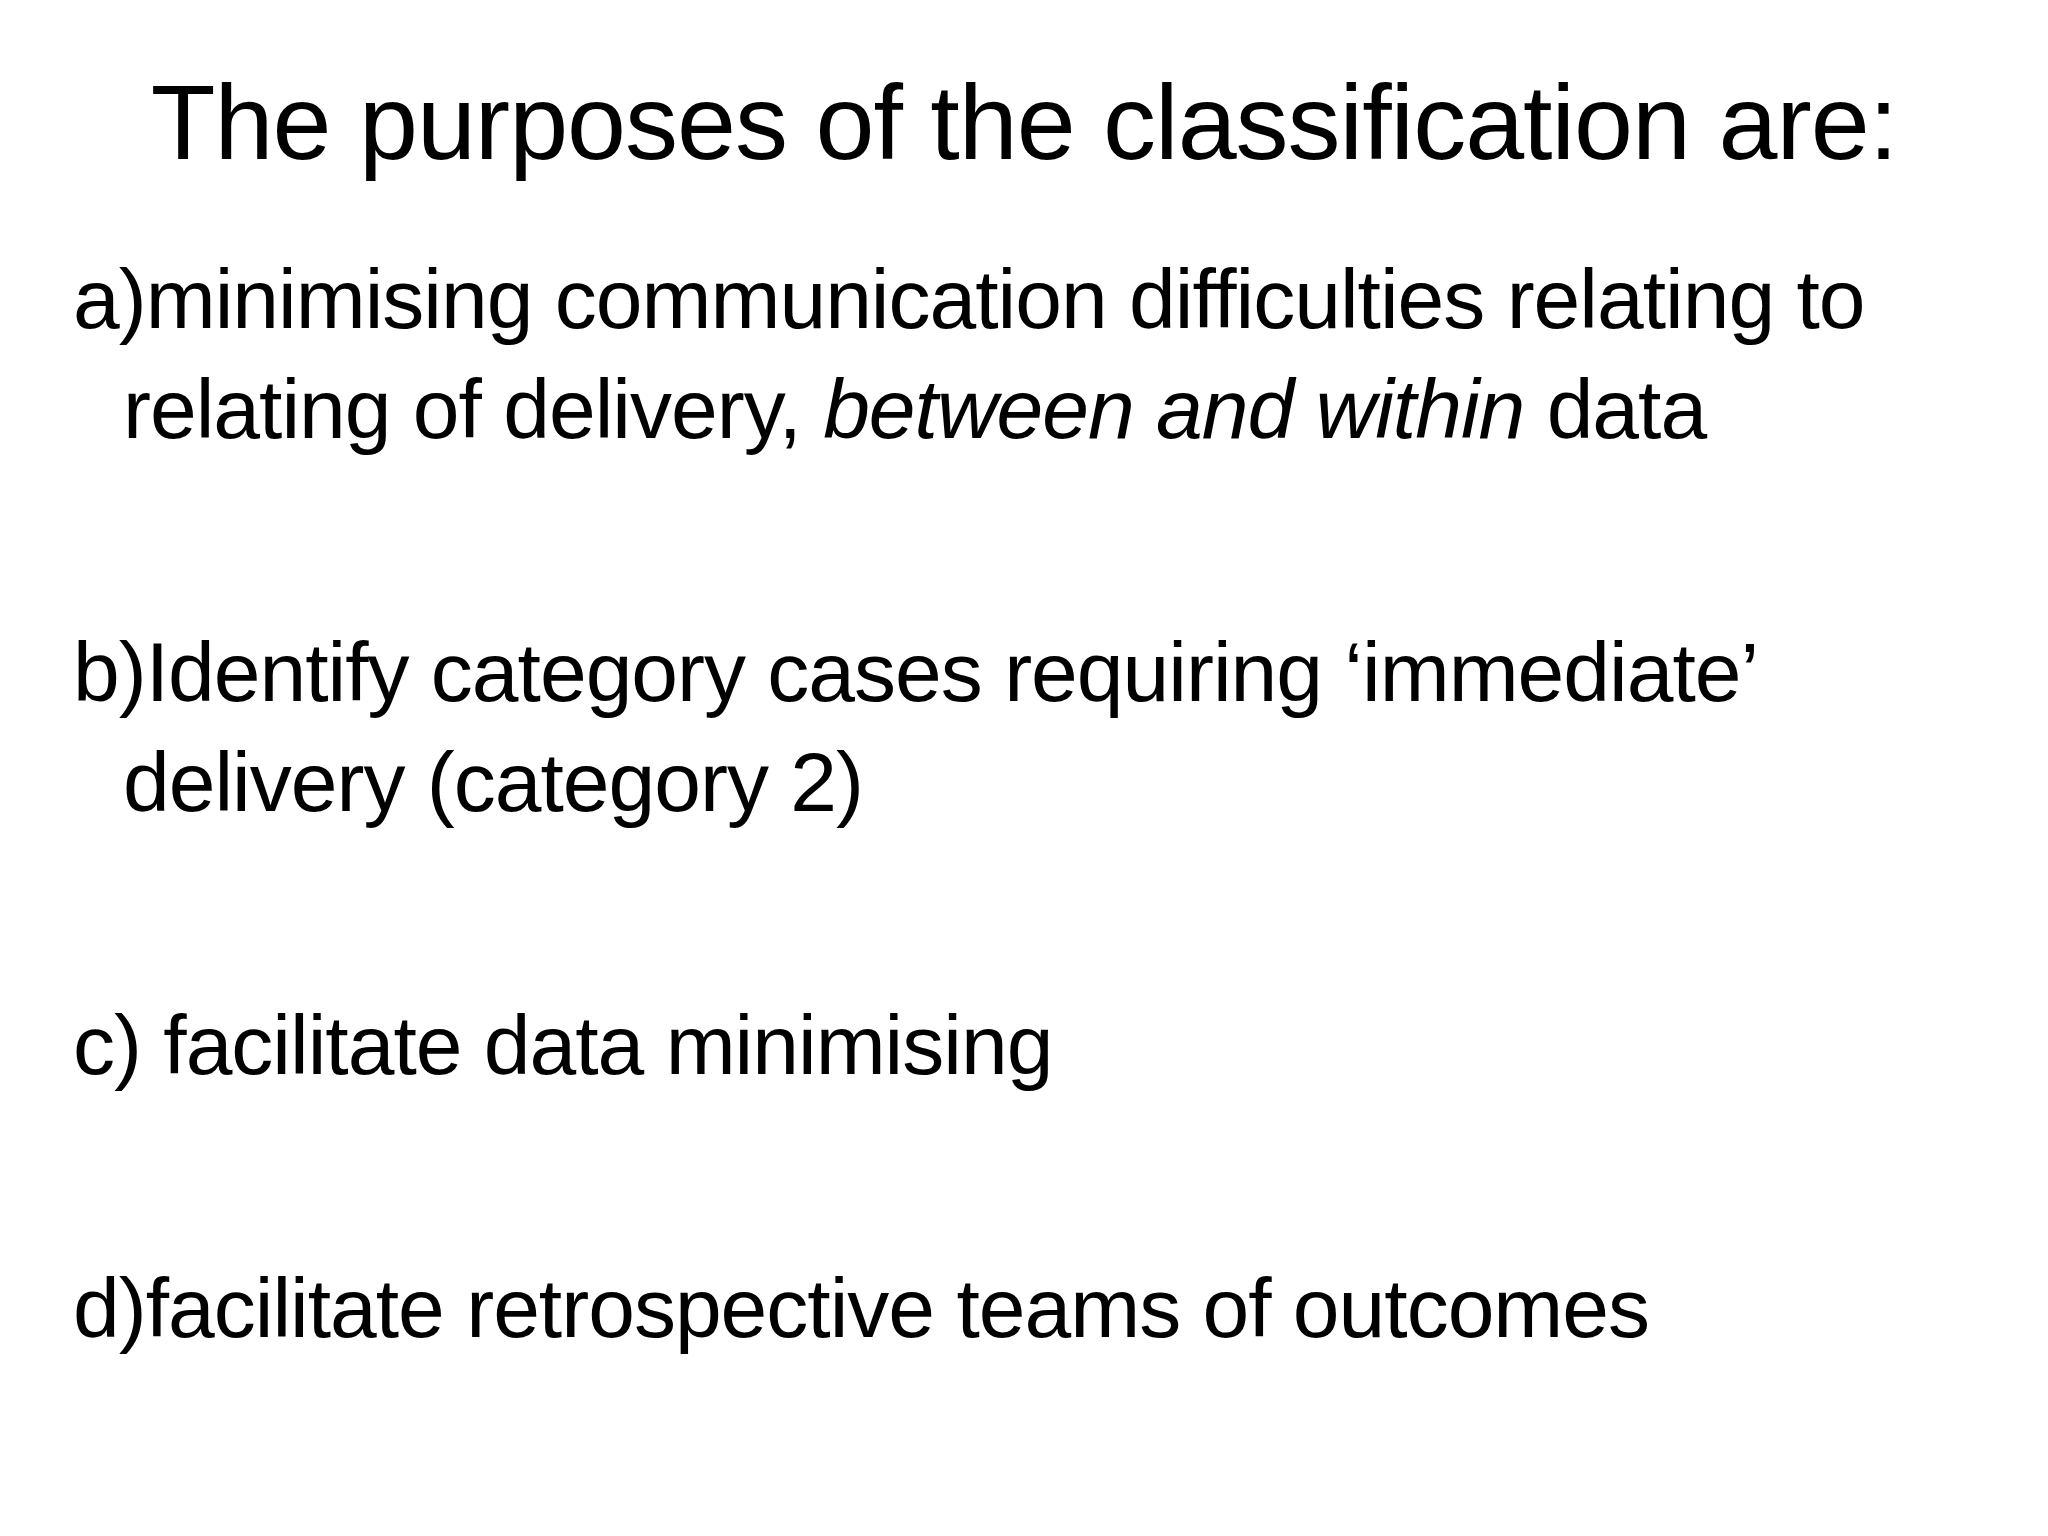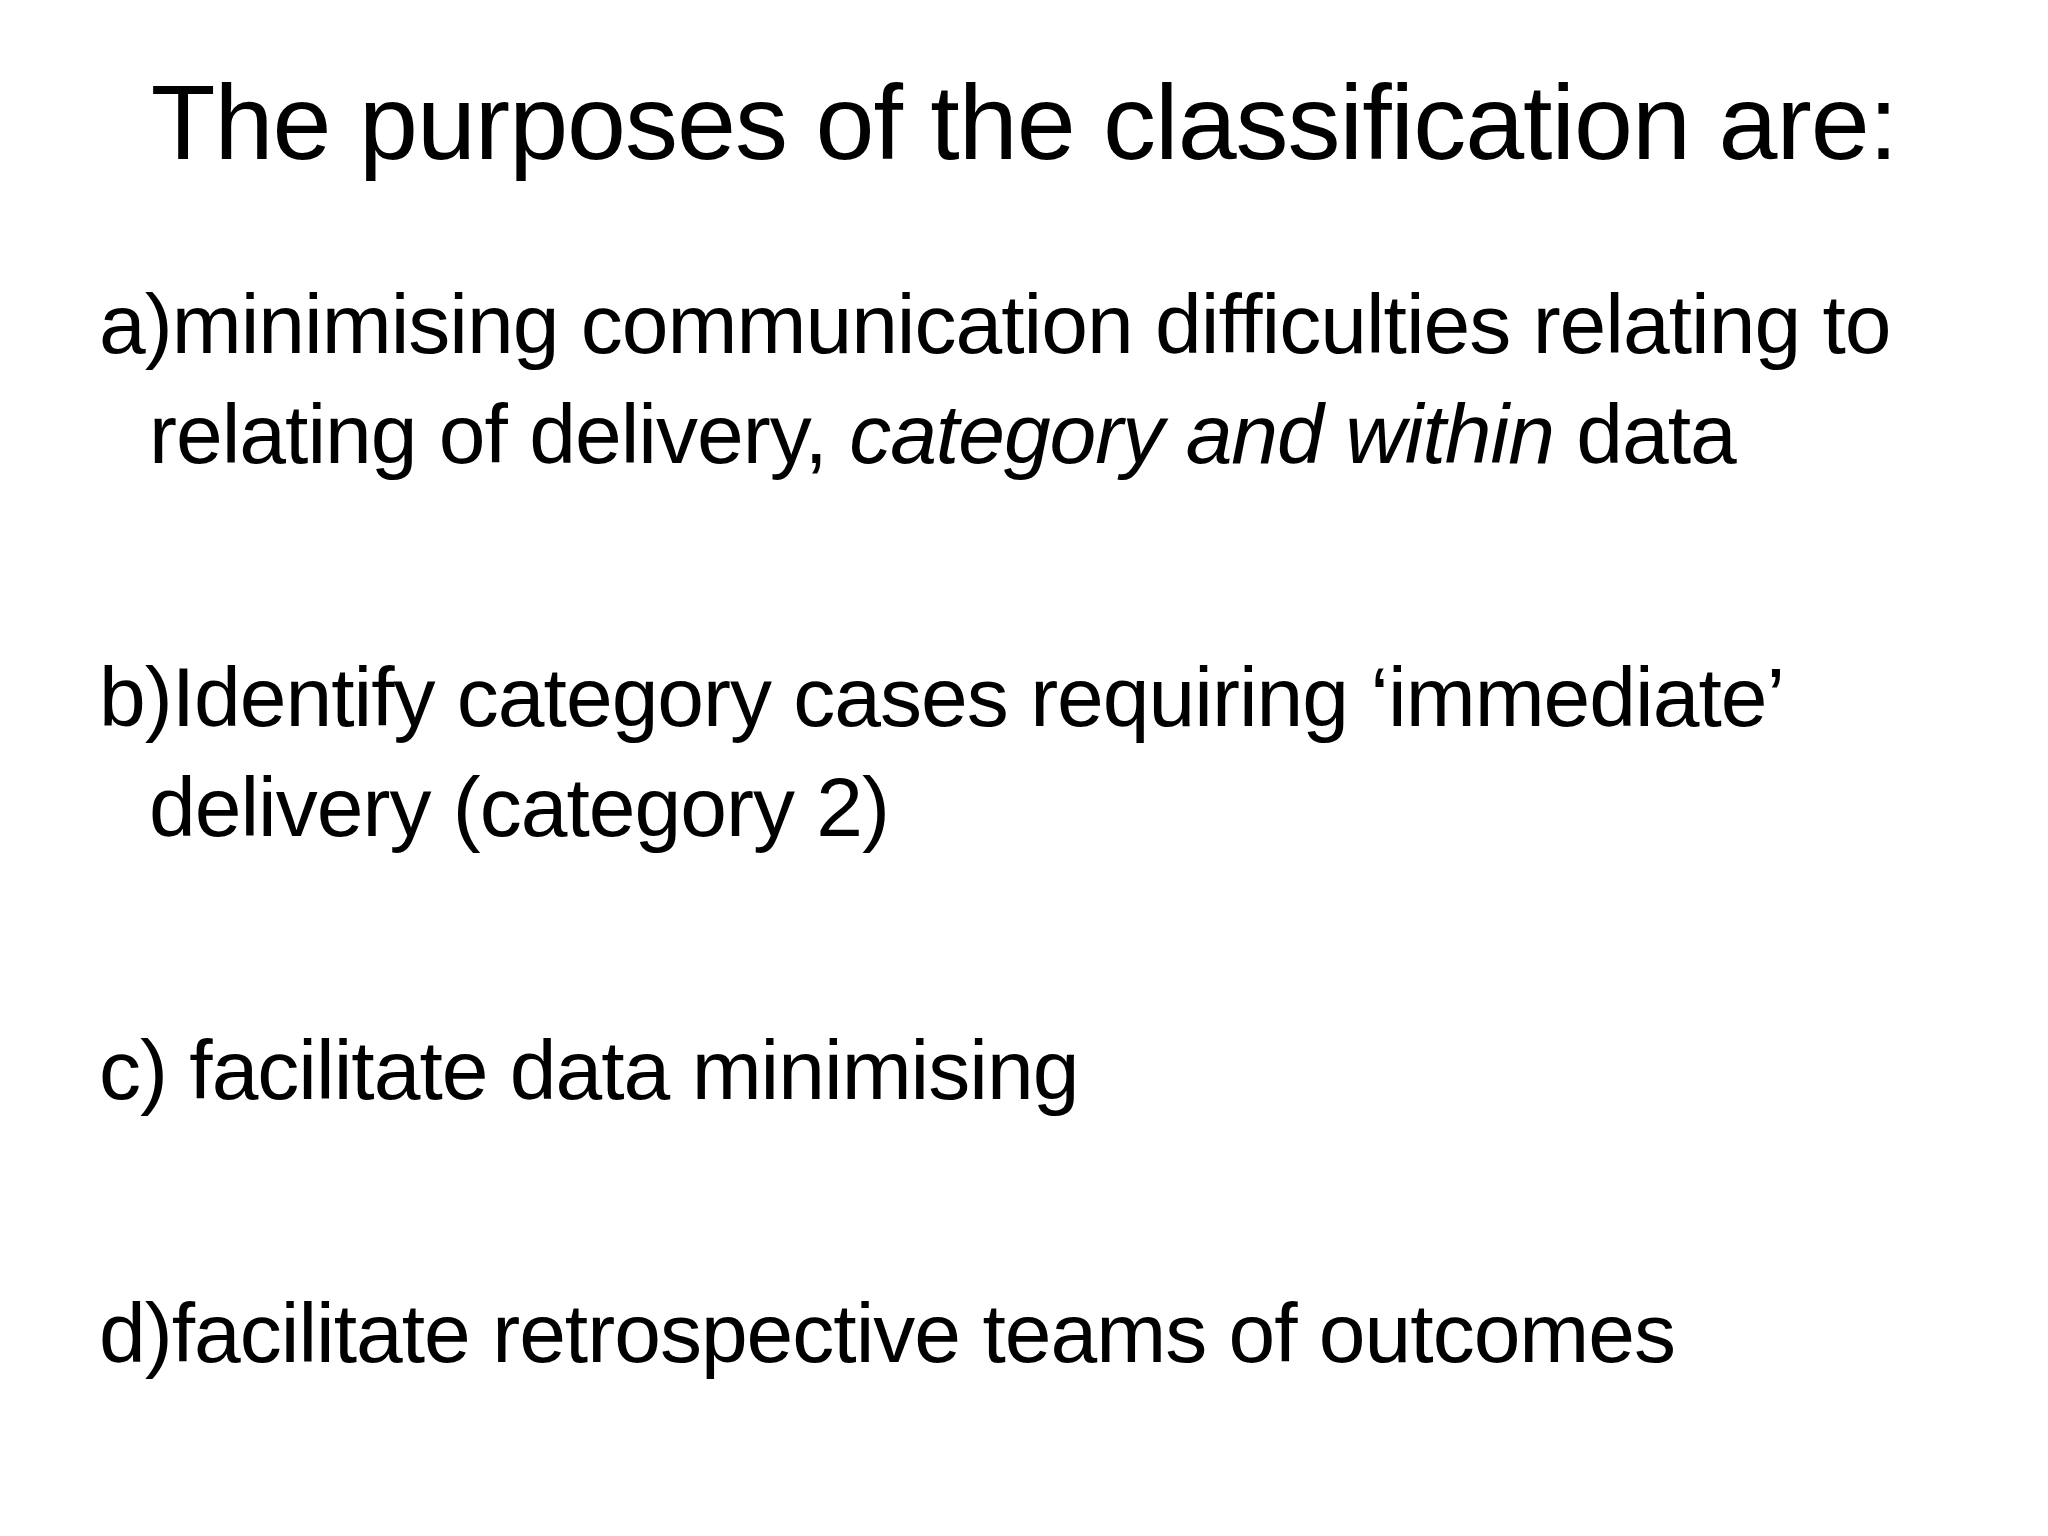--- a/index.html
+++ b/index.html
@@ -20,22 +20,22 @@
   }
   .slide-title {
     margin: 58px 40px 0 40px;
     font-size: 106px;
     font-weight: 400;
     line-height: 128px;
     text-align: center;
     white-space: nowrap;
   }
   .purpose-list {
-    margin-top: 83px;
-    padding-left: 99px;
+    margin-top: 58px;
+    padding-left: 73px;
     padding-right: 40px;
   }
   .item {
     font-size: 84px;
     line-height: 110px;
     margin-bottom: 153px;
   }
   .item:last-child {
     margin-bottom: 0;
   }
@@ -53,21 +53,21 @@
 <body>
 
 <main class="slide">
 
   <h1 class="slide-title">The purposes of the classification are:</h1>
 
   <div class="purpose-list">
 
     <div class="item">
       <div class="ln">a)minimising communication difficulties relating to</div>
-      <div class="ln indent"><span>relating of delivery, </span><em class="it">category and within</em><span> data</span></div>
+      <div class="ln indent"><span>relating of delivery, </span><em class="it">between and within</em><span> data</span></div>
     </div>
 
     <div class="item">
       <div class="ln">b)Identify category cases requiring ‘immediate’</div>
       <div class="ln indent">delivery (category 2)</div>
     </div>
 
     <div class="item">
       <div class="ln">c) facilitate data minimising</div>
     </div>

